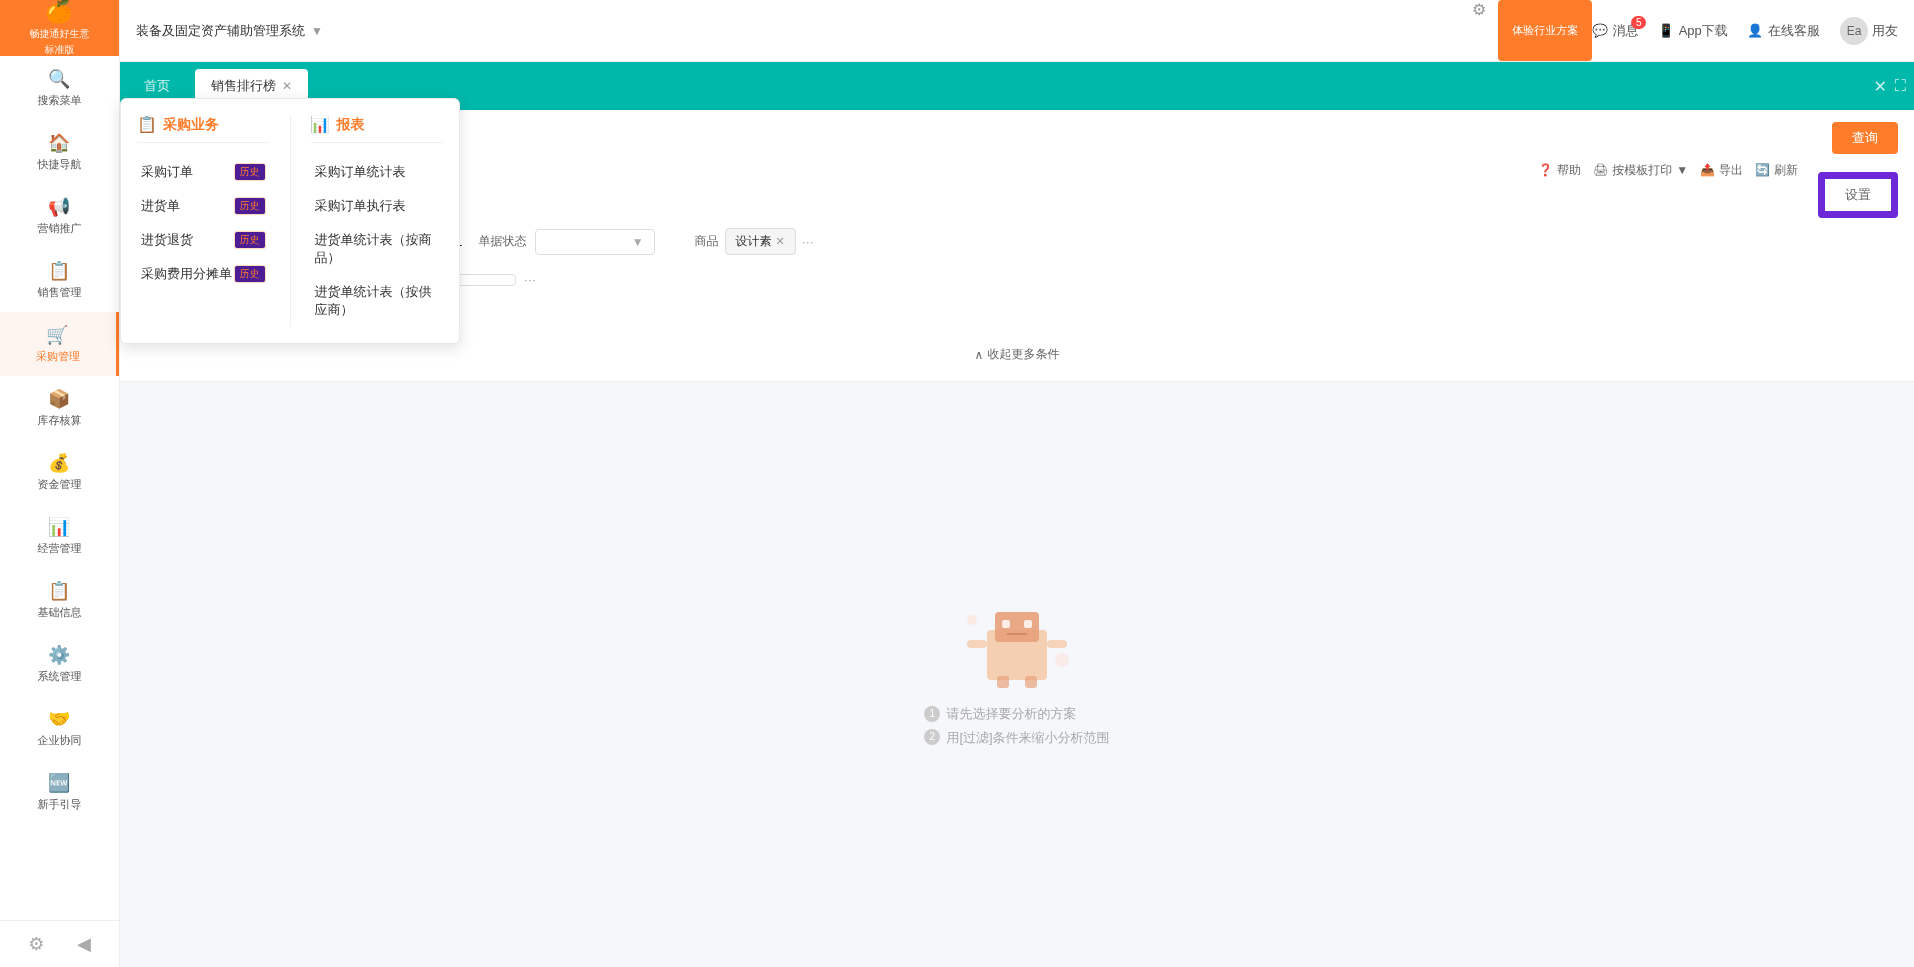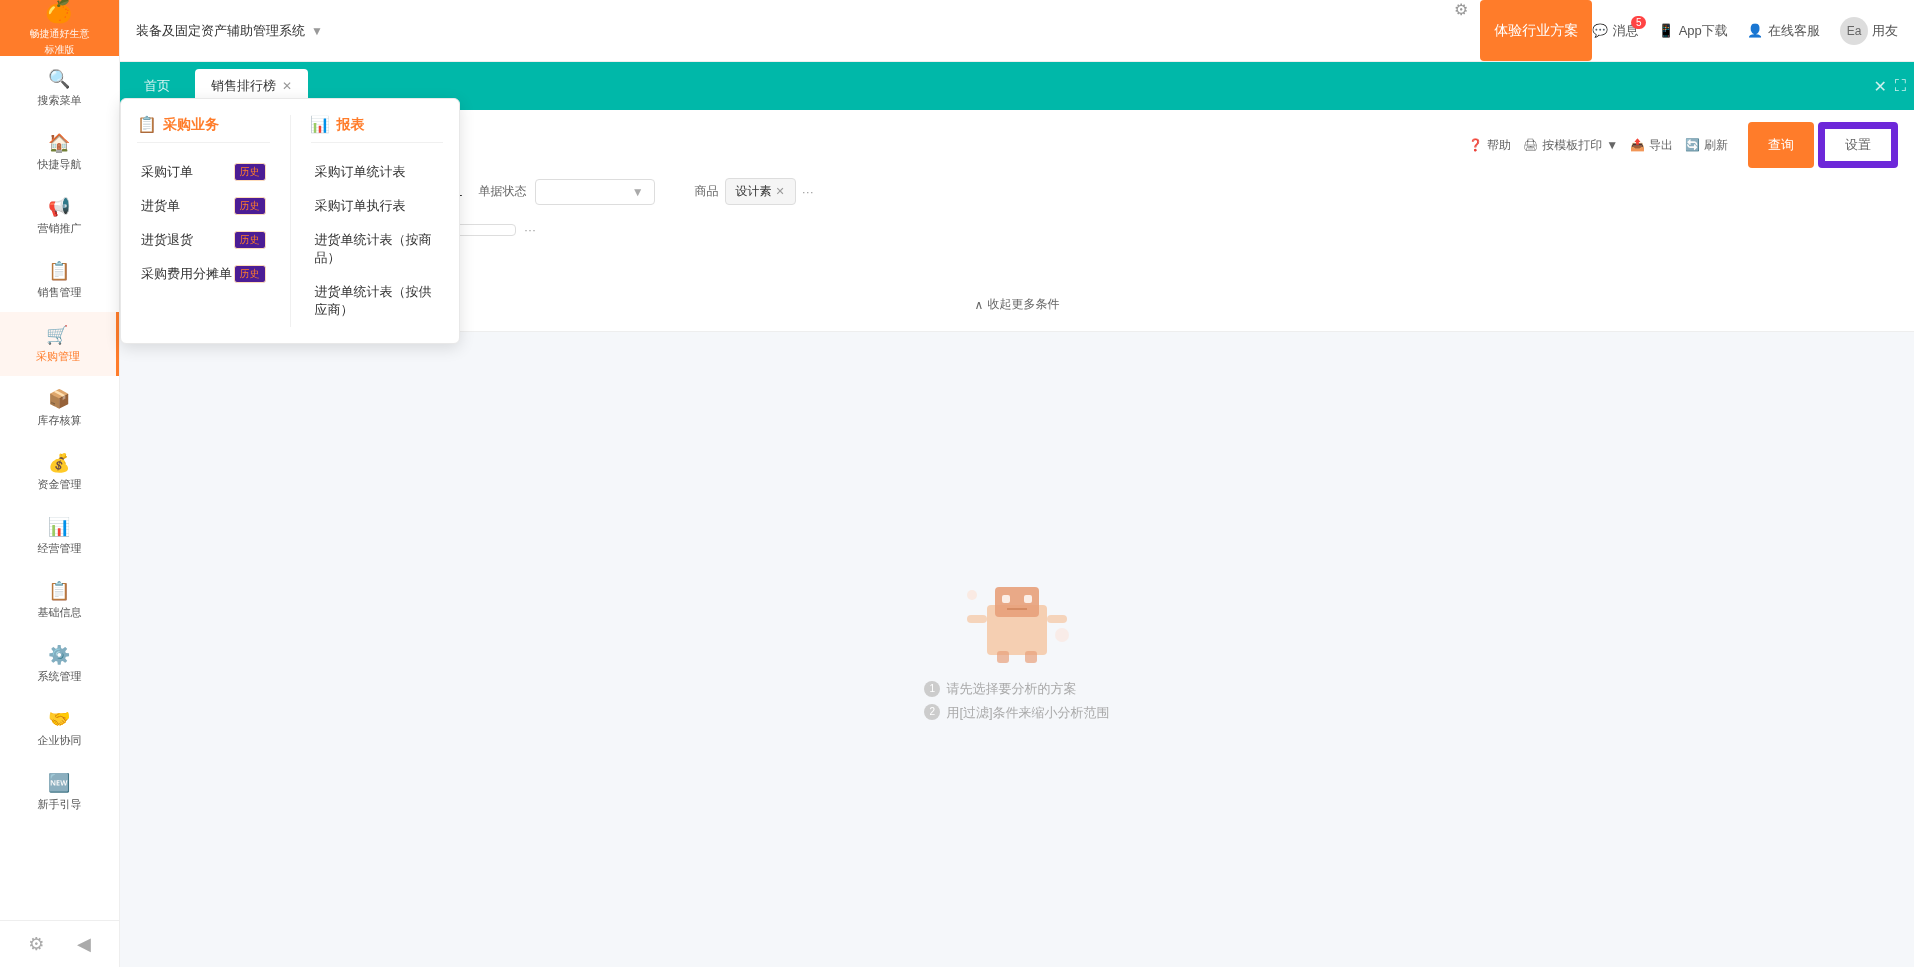--- a/index.html
+++ b/index.html
@@ -90,21 +90,21 @@
     }
     .header-system-name .chevron { color: #999; font-size: 12px; }
     .header-gear { color: #999; font-size: 16px; margin-left: 10px; cursor: pointer; }
     .header-solution-btn {
       background: #ff7c2a;
       color: #fff;
       border: none;
       padding: 6px 14px;
       border-radius: 4px;
       cursor: pointer;
-      font-size: 14px;
+      font-size: 11px;
       margin-left: 12px;
     }
     .header-actions {
       display: flex;
       align-items: center;
       gap: 20px;
       margin-left: auto;
     }
     .header-action-item {
       display: flex;
@@ -493,21 +493,21 @@
           <span>▼</span>
         </div>
         <div class="filter-action-btn">
           <span>📤</span>
           <span>导出</span>
         </div>
         <div class="filter-action-btn">
           <span>🔄</span>
           <span>刷新</span>
         </div>
-        <div style="display:flex;flex-direction:row;gap:4px;margin-left:8px;">
+        <div style="display:flex;flex-direction:column;gap:18px;margin-left:8px;align-items:flex-end;">
           <button class="query-btn">查询</button>
           <button class="set-btn">设置</button>
         </div>
       </div>
 
       <div class="filter-row">
         <div class="filter-date-range">
           <span class="date-btn">今天</span>
           <span class="date-btn">昨天</span>
           <span class="date-btn active">近7天</span>

